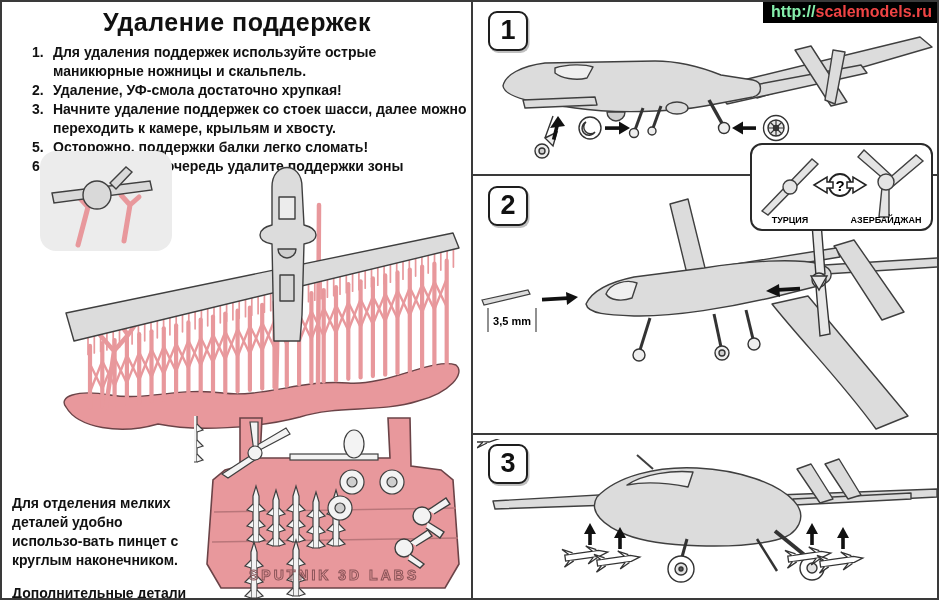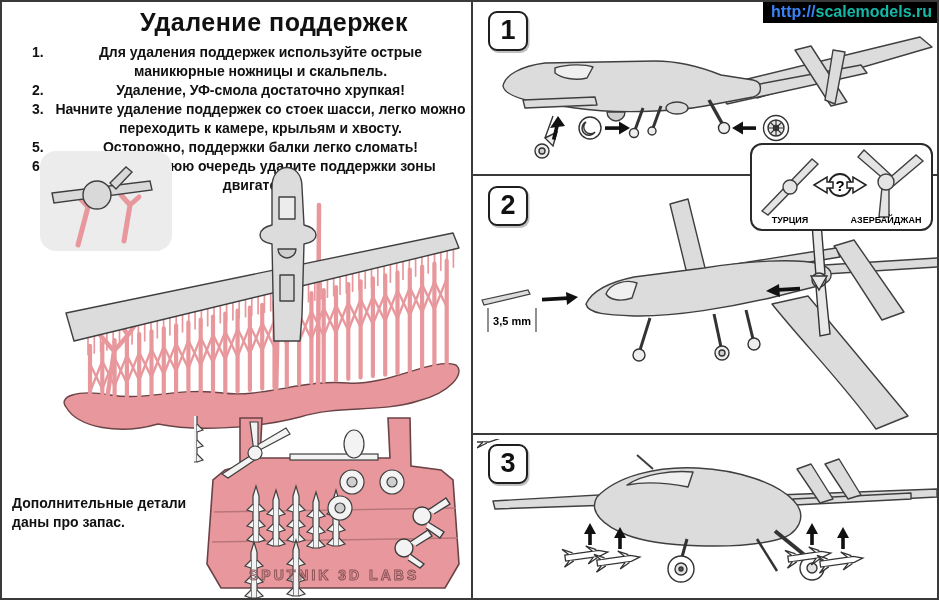--- a/index.html
+++ b/index.html
@@ -2,31 +2,31 @@
 <html><head>
 <meta charset="utf-8">
 <style>
   html,body{margin:0;padding:0;background:#888;}
   #page{position:relative;width:939px;height:600px;background:#ffffff;overflow:hidden;
         font-family:"Liberation Sans","DejaVu Sans",sans-serif;color:#111;
         border:2px solid #3a3a3a;box-sizing:border-box;}
   .abs{position:absolute;}
   .vdiv{left:469px;top:0;width:0;height:600px;border-left:2px solid #3a3a3a;}
   .hdiv{left:471px;width:466px;height:0;border-top:2px solid #3a3a3a;}
-  .title{left:0;top:6px;width:470px;text-align:center;font-size:25px;font-weight:bold;letter-spacing:.5px;margin-left:37px;}
+  .title{left:0;top:6px;width:470px;text-align:center;font-size:25px;font-weight:bold;letter-spacing:.5px;}
   .instr{left:30px;top:41px;width:436px;font-size:14px;font-weight:bold;line-height:19px;}
   .irow{display:flex;}
   .irow .num{width:21px;flex:none;}
-  .irow .txt{flex:1;text-align:center;}
+  .irow .txt{flex:1;}
   .notes{left:10px;top:492px;width:182px;font-size:14px;font-weight:bold;line-height:19px;}
   .notes p{margin:0 0 14px 0;}
   .wm{right:0;top:0;height:21px;background:#000;padding:0 5px 0 8px;
       font-size:16px;font-weight:bold;line-height:20px;white-space:nowrap;}
-  .wm .proto{color:#3b82f6;}
-  .wm .dom{color:#14b8a6;}
+  .wm .proto{color:#86efac;}
+  .wm .dom{color:#ef4444;}
   .step-badge{width:40px;height:40px;background:#fff;border:2.5px solid #1e1e1e;border-radius:9px;
       box-sizing:border-box;text-align:center;font-size:27px;font-weight:bold;line-height:34px;
       box-shadow:1.5px 2px 0 rgba(0,0,0,.25);}
   .propbox{left:748px;top:141px;width:183px;height:88px;background:#fff;border:2px solid #2a2a2a;
       border-radius:12px;box-sizing:border-box;}
   svg text{font-family:"Liberation Sans","DejaVu Sans",sans-serif;}
   .emboss{fill:none;stroke:#8a5458;stroke-width:1;font-weight:bold;letter-spacing:3px;}
 </style>
 </head>
 <body>
@@ -43,21 +43,21 @@
     <div class="irow">
       <span class="num">1.</span>
       <span class="txt">Для удаления поддержек используйте острые маникюрные ножницы и скальпель.</span>
       </div>
     <div class="irow">
       <span class="num">2.</span>
       <span class="txt">Удаление, УФ-смола достаточно хрупкая!</span>
       </div>
     <div class="irow">
       <span class="num">3.</span>
-      <span class="txt">Начните удаление поддержек со стоек шасси, легко можно переходить к камере, крыльям и хвосту.</span>
+      <span class="txt">Начните удаление поддержек со стоек шасси, далее можно переходить к камере, крыльям и хвосту.</span>
       </div>
     <div class="irow">
       <span class="num">5.</span>
       <span class="txt">Осторожно, поддержки балки легко сломать!</span>
       </div>
     <div class="irow">
       <span class="num">6.</span>
       <span class="txt">И в последнюю очередь удалите поддержки зоны двигателя.</span>
       </div>
   </div>
@@ -238,20 +238,21 @@
       </g>
       <g fill="#d9d9d9" stroke="#3f3f3f" stroke-width="1.4">
         <polygon points="34,48 132,36 134,45 36,58"></polygon>
         <circle cx="79" cy="50" r="14"></circle>
         <polygon points="92,38 108,22 114,27 98,44"></polygon>
       </g>
     </g>
   </svg>
 
   <div class="abs notes">
+    <p>Для отделения мелких деталей удобно использо-вать пинцет с  круглым наконечником.</p>
     <p>Дополнительные детали даны про запас.</p>
   </div>
 
   <svg class="abs" style="left:192px;top:414px;" width="282" height="186" viewBox="0 0 282 186">
     <path d="M46,2 L68,2 L66,42 L196,42 L194,2 L216,2 L217,50 L247,54 L259,64 L265,148 L251,172 L27,172 L13,148 L19,64 L31,54 L46,50 Z" fill="#e8989c" stroke="#6b4347" stroke-width="1.6"></path>
     <path d="M20,96 L262,92 M18,126 L264,122" stroke="#b9767a" stroke-width="1.4" fill="none"></path>
 
     <g fill="#f3f3f3" stroke="#3f3f3f" stroke-width="1.2">
 
       <g id="mslv">

